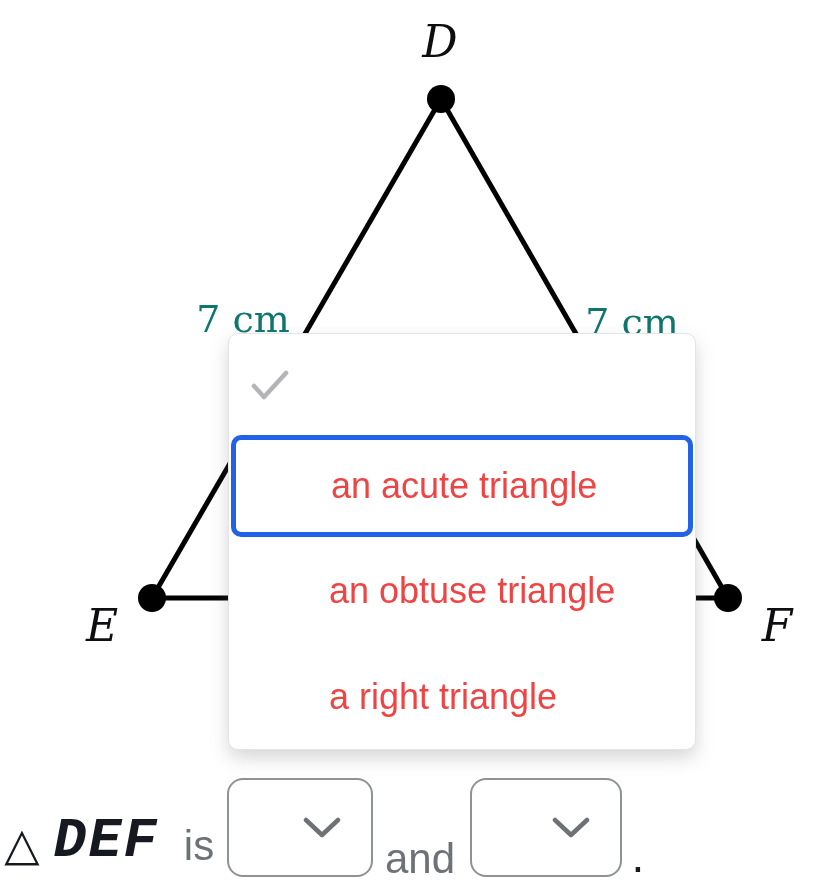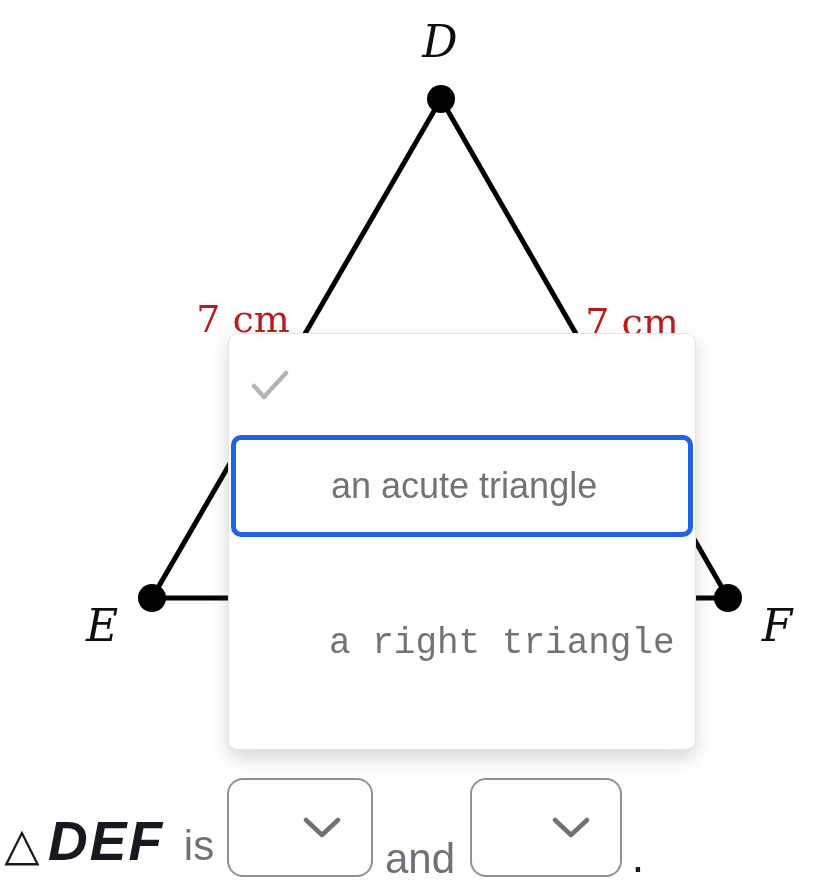--- a/index.html
+++ b/index.html
@@ -9,48 +9,48 @@
   }
   
   .diagram-svg{position:absolute;left:0;top:0;z-index:1;}
   .vertex-label{
     position:absolute;z-index:2;color:#0e0e10;
     font-family:"DejaVu Serif","Liberation Serif",serif;
     font-style:italic;font-size:44px;line-height:1;
     transform:translate(-50%,-50%);white-space:nowrap;
   }
   .side-label{
-    position:absolute;z-index:2;color:#b91c1c;
+    position:absolute;z-index:2;color:#0f766e;
     font-family:"DejaVu Serif","Liberation Serif",serif;
     font-size:38px;line-height:1;transform:translate(-50%,-50%);white-space:nowrap;
   }
   
   .dropdown-panel{
     position:absolute;left:228px;top:333px;width:468px;height:417px;z-index:5;
     background:#ffffff;border:1px solid #e4e4e8;border-radius:10px;
     box-shadow:0 8px 18px rgba(110,110,120,0.28);
     box-sizing:border-box;display:flex;flex-direction:column;
   }
   .opt-row{
     display:flex;align-items:center;box-sizing:border-box;
-    font-size:36px;color:#737373;cursor:pointer;background:transparent;
+    font-size:36px;color:#ef4444;cursor:pointer;background:transparent;
   }
   .opt-row.blank{height:101px;padding-left:22px;}
   .opt-row.highlighted{
     height:102px;margin:0 2px;border:5px solid #2262e9;border-radius:10px;
     padding-left:95px;
   }
   .opt-row.plain{padding-left:100px;}
   .opt-row.r2{height:107px;}
-  .opt-row.r3{flex:1;font-family:Liberation Mono, monospace;}
+  .opt-row.r3{flex:1;}
   
   .sentence-item{position:absolute;z-index:2;transform:translate(-50%,-50%);white-space:nowrap;line-height:1;}
   .tri-symbol{font-family:"DejaVu Sans",sans-serif;font-size:46px;color:#16191f;}
   .tri-name{
-    font-family:Liberation Sans, sans-serif;font-style:italic;
+    font-family:Liberation Mono, monospace;font-style:italic;
     font-weight:600;font-size:55px;color:#16191f;letter-spacing:2px;
   }
   .gray-word{font-size:42px;color:#6e7277;text-align:right;}
   .period{font-size:46px;color:#16191f;}
   .answer-select{
     position:absolute;z-index:2;width:146px;height:99px;box-sizing:border-box;
     background:#ffffff;border:2.5px solid #8e9196;border-radius:16px;
     cursor:pointer;display:block;
   }
   .answer-select .chev{
@@ -79,20 +79,23 @@
 
   <div class="dropdown-panel">
     <div class="opt-row blank">
       <svg width="38" height="32" viewBox="0 0 38 32">
         <polyline points="3,17 13,28 35,4" fill="none" stroke="#b4b4b8" stroke-width="4.5" stroke-linecap="round" stroke-linejoin="round"></polyline>
       </svg>
     </div>
     <div class="opt-row highlighted">
       <span>an acute triangle</span>
     </div>
+    <div class="opt-row plain r2">
+      <span>an obtuse triangle</span>
+    </div>
     <div class="opt-row plain r3">
       <span>a right triangle</span>
     </div>
   </div>
 
   <span class="sentence-item tri-symbol" style="left:22px;top:844px;">△</span>
   <span class="sentence-item tri-name" style="left:106px;top:841px;">DEF</span>
   <span class="sentence-item gray-word" style="left:199px;top:846px;">is</span>
 
   <div class="answer-select" style="left:227px;top:778px;">

